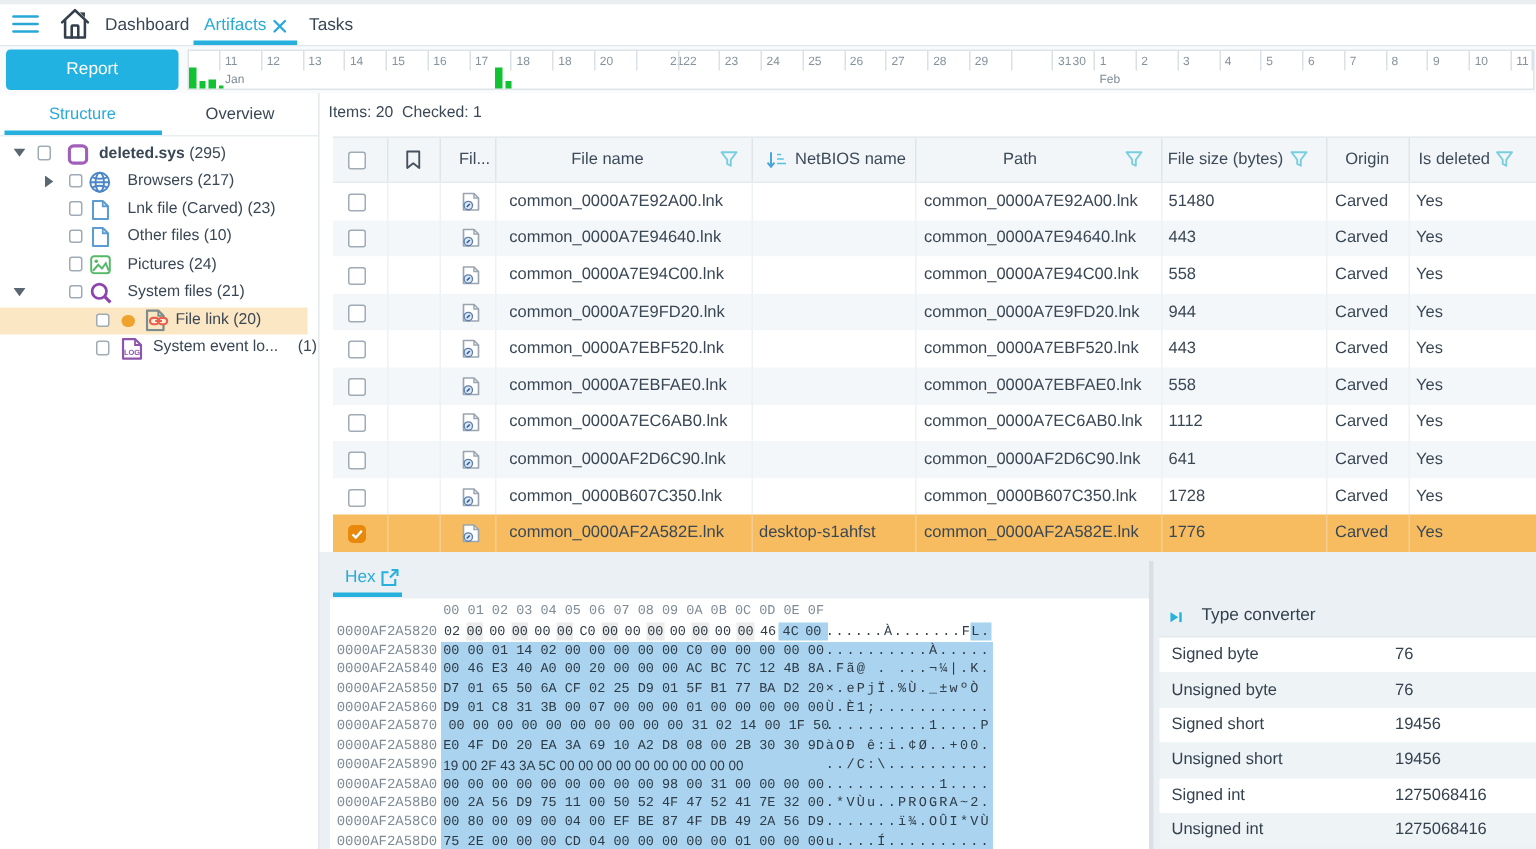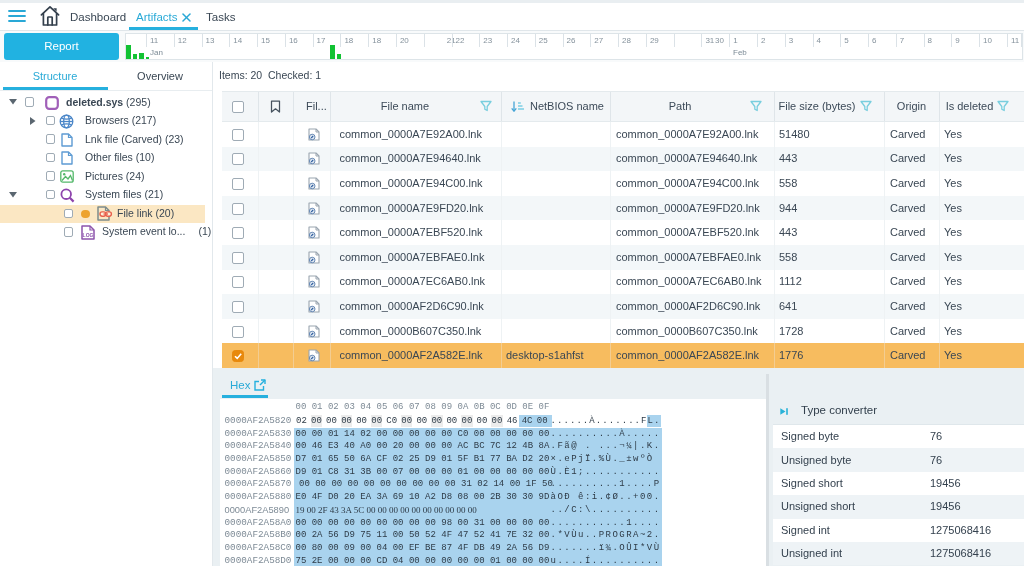--- a/index.html
+++ b/index.html
@@ -486,22 +486,22 @@
 <div class="abs" style="left:550.5px;top:453.0px;font-family:'Liberation Mono',monospace;font-size:9px;line-height:12.72px;color:#2e3b47;letter-spacing:1.48px;white-space:pre;text-align:right;">×.ePjÏ.%Ù._±wºÒ </div>
 <div class="abs" style="left:224.5px;top:465.7px;font-family:'Liberation Mono',monospace;font-size:9px;line-height:12.72px;color:#7e8b96;font-size:9.3px;">0000AF2A5860</div>
 <div class="abs" style="left:295.5px;top:465.7px;font-family:'Liberation Mono',monospace;font-size:9px;line-height:12.72px;color:#2e3b47;white-space:pre;">D9 01 C8 31 3B 00 07 00 00 00 01 00 00 00 00 00</div>
 <div class="abs" style="left:550.5px;top:465.7px;font-family:'Liberation Mono',monospace;font-size:9px;line-height:12.72px;color:#2e3b47;letter-spacing:1.48px;white-space:pre;">Ù.È1;...........</div>
 <div class="abs" style="left:224.5px;top:478.4px;font-family:'Liberation Mono',monospace;font-size:9px;line-height:12.72px;color:#7e8b96;font-size:9.3px;">0000AF2A5870</div>
 <div class="abs" style="left:299px;top:478.4px;font-family:'Liberation Mono',monospace;font-size:9px;line-height:12.72px;color:#2e3b47;white-space:pre;">00 00 00 00 00 00 00 00 00 00 31 02 14 00 1F 50</div>
 <div class="abs" style="left:550.5px;top:478.4px;font-family:'Liberation Mono',monospace;font-size:9px;line-height:12.72px;color:#2e3b47;letter-spacing:1.48px;white-space:pre;">..........1....P</div>
 <div class="abs" style="left:224.5px;top:491.1px;font-family:'Liberation Mono',monospace;font-size:9px;line-height:12.72px;color:#7e8b96;font-size:9.3px;">0000AF2A5880</div>
 <div class="abs" style="left:295.5px;top:491.1px;font-family:'Liberation Mono',monospace;font-size:9px;line-height:12.72px;color:#2e3b47;white-space:pre;">E0 4F D0 20 EA 3A 69 10 A2 D8 08 00 2B 30 30 9D</div>
 <div class="abs" style="left:550.5px;top:491.1px;font-family:'Liberation Mono',monospace;font-size:9px;line-height:12.72px;color:#2e3b47;letter-spacing:1.48px;white-space:pre;">àOÐ ê:i.¢Ø..+00.</div>
-<div class="abs" style="left:224.5px;top:503.8px;font-family:Liberation Sans, sans-serif;font-size:9px;line-height:12.72px;color:#7e8b96;font-size:9.3px;">0000AF2A5890</div>
-<div class="abs" style="left:295.5px;top:503.8px;font-family:Liberation Serif, serif;font-size:9px;line-height:12.72px;color:#2e3b47;white-space:pre;">19 00 2F 43 3A 5C 00 00 00 00 00 00 00 00 00 00</div>
+<div class="abs" style="left:224.5px;top:503.8px;font-family:Liberation Mono, monospace;font-size:9px;line-height:12.72px;color:#7e8b96;font-size:9.3px;">0000AF2A5890</div>
+<div class="abs" style="left:295.5px;top:503.8px;font-family:Liberation Sans, sans-serif;font-size:9px;line-height:12.72px;color:#2e3b47;white-space:pre;">19 00 2F 43 3A 5C 00 00 00 00 00 00 00 00 00 00</div>
 <div class="abs" style="left:550.5px;top:503.8px;font-family:'Liberation Mono',monospace;font-size:9px;line-height:12.72px;color:#2e3b47;letter-spacing:1.48px;white-space:pre;">../C:\..........</div>
 <div class="abs" style="left:224.5px;top:516.6px;font-family:'Liberation Mono',monospace;font-size:9px;line-height:12.72px;color:#7e8b96;font-size:9.3px;">0000AF2A58A0</div>
 <div class="abs" style="left:295.5px;top:516.6px;font-family:'Liberation Mono',monospace;font-size:9px;line-height:12.72px;color:#2e3b47;white-space:pre;">00 00 00 00 00 00 00 00 00 98 00 31 00 00 00 00</div>
 <div class="abs" style="left:550.5px;top:516.6px;font-family:'Liberation Mono',monospace;font-size:9px;line-height:12.72px;color:#2e3b47;letter-spacing:1.48px;white-space:pre;">...........1....</div>
 <div class="abs" style="left:224.5px;top:529.3px;font-family:'Liberation Mono',monospace;font-size:9px;line-height:12.72px;color:#7e8b96;font-size:9.3px;">0000AF2A58B0</div>
 <div class="abs" style="left:295.5px;top:529.3px;font-family:'Liberation Mono',monospace;font-size:9px;line-height:12.72px;color:#2e3b47;white-space:pre;">00 2A 56 D9 75 11 00 50 52 4F 47 52 41 7E 32 00</div>
 <div class="abs" style="left:550.5px;top:529.3px;font-family:'Liberation Mono',monospace;font-size:9px;line-height:12.72px;color:#2e3b47;letter-spacing:1.48px;white-space:pre;">.*VÙu..PROGRA~2.</div>
 <div class="abs" style="left:224.5px;top:542.0px;font-family:'Liberation Mono',monospace;font-size:9px;line-height:12.72px;color:#7e8b96;font-size:9.3px;">0000AF2A58C0</div>
 <div class="abs" style="left:295.5px;top:542.0px;font-family:'Liberation Mono',monospace;font-size:9px;line-height:12.72px;color:#2e3b47;white-space:pre;">00 80 00 09 00 04 00 EF BE 87 4F DB 49 2A 56 D9</div>
 <div class="abs" style="left:550.5px;top:542.0px;font-family:'Liberation Mono',monospace;font-size:9px;line-height:12.72px;color:#2e3b47;letter-spacing:1.48px;white-space:pre;">.......ï¾.OÛI*VÙ</div>

